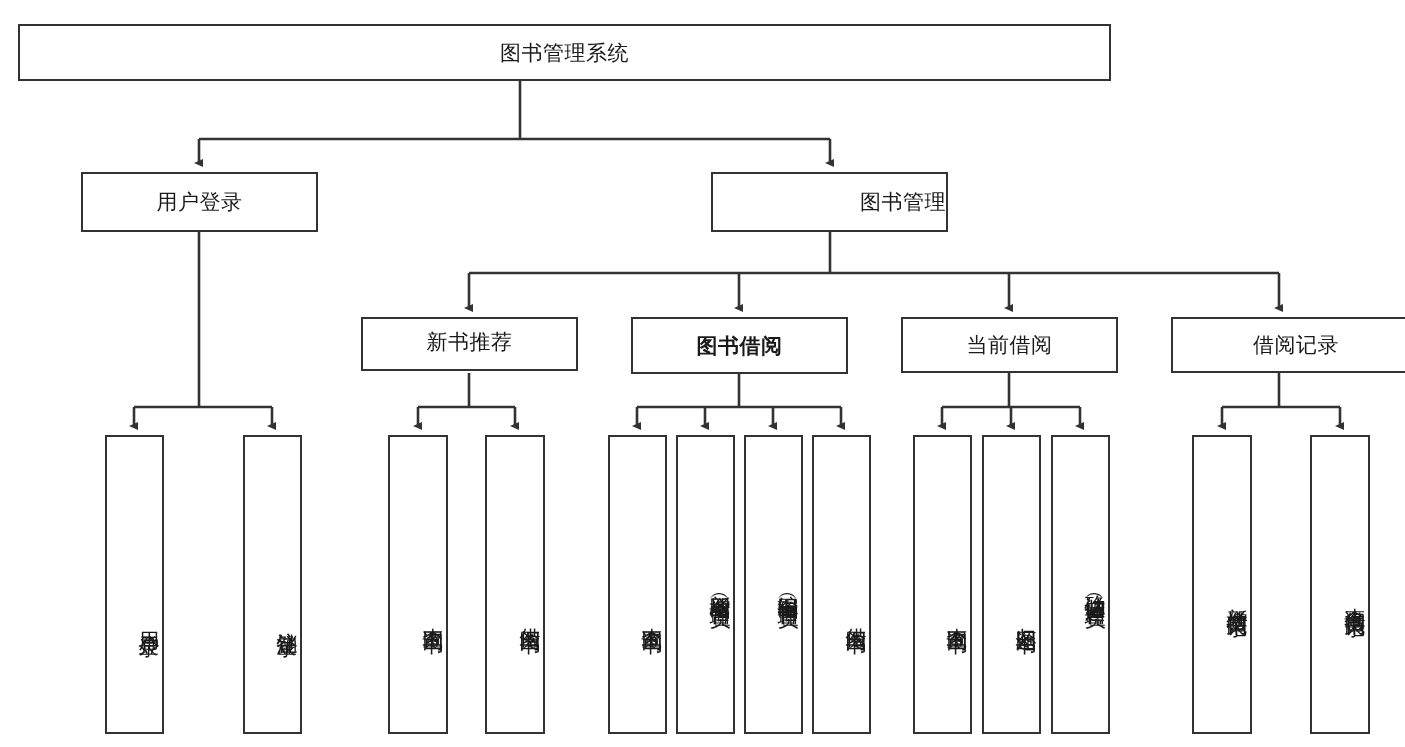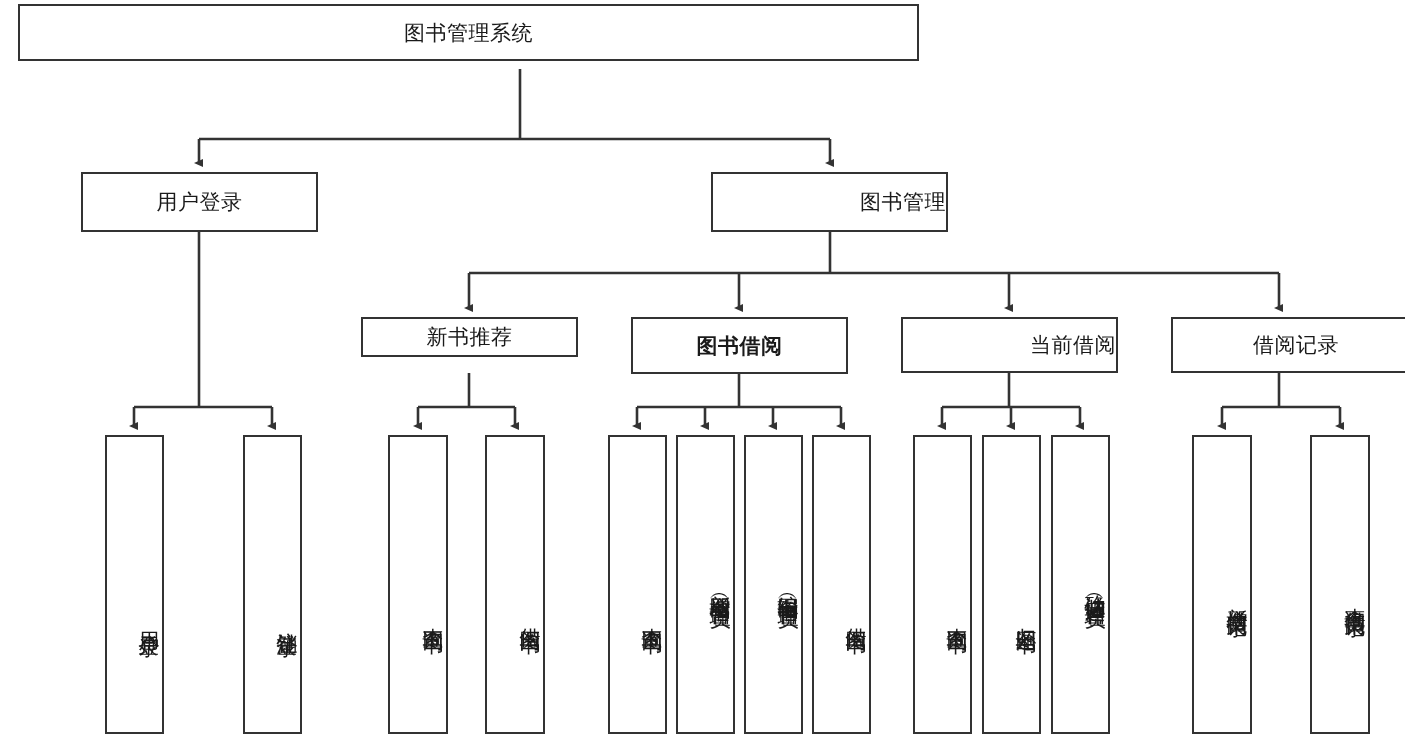--- a/index.html
+++ b/index.html
@@ -109,38 +109,38 @@
       <path d="M1011,407 L1011,426" marker-end="url(#arrow)"></path>
       <path d="M1080,407 L1080,426" marker-end="url(#arrow)"></path>
 
       <path d="M1279,373 L1279,407"></path>
       <path d="M1222,407 L1340,407"></path>
       <path d="M1222,407 L1222,426" marker-end="url(#arrow)"></path>
       <path d="M1340,407 L1340,426" marker-end="url(#arrow)"></path>
     </g>
   </svg>
 
-  <div class="node node-h" style="left:18px; top:4px; width:901px; height:57px;">
+  <div class="node node-h" style="left:18px; top:24px; width:1093px; height:57px;">
     <span>图书管理系统</span>
   </div>
 
   <div class="node node-h" style="left:81px; top:172px; width:237px; height:60px;">
     <span>用户登录</span>
   </div>
   <div class="node node-h" style="left:711px; top:172px; width:237px; height:60px;justify-content:flex-end;">
     <span>图书管理</span>
   </div>
 
-  <div class="node node-h" style="left:361px; top:317px; width:217px; height:40px;">
+  <div class="node node-h" style="left:361px; top:317px; width:217px; height:54px;font-family:Liberation Mono, monospace;">
     <span>新书推荐</span>
   </div>
   <div class="node node-h" style="left:631px; top:317px; width:217px; height:57px;font-weight:bold;">
     <span>图书借阅</span>
   </div>
-  <div class="node node-h" style="left:901px; top:317px; width:217px; height:56px;justify-content:flex-end;">
+  <div class="node node-h" style="left:901px; top:317px; width:217px; height:56px;">
     <span>当前借阅</span>
   </div>
   <div class="node node-h" style="left:1171px; top:317px; width:250px; height:56px;">
     <span>借阅记录</span>
   </div>
 
   <div class="node node-v" style="left:105px; top:435px; width:59px; height:299px; padding-top:68px;">
     <span>用户登录</span>
   </div>
   <div class="node node-v" style="left:243px; top:435px; width:59px; height:299px; padding-top:68px;">

